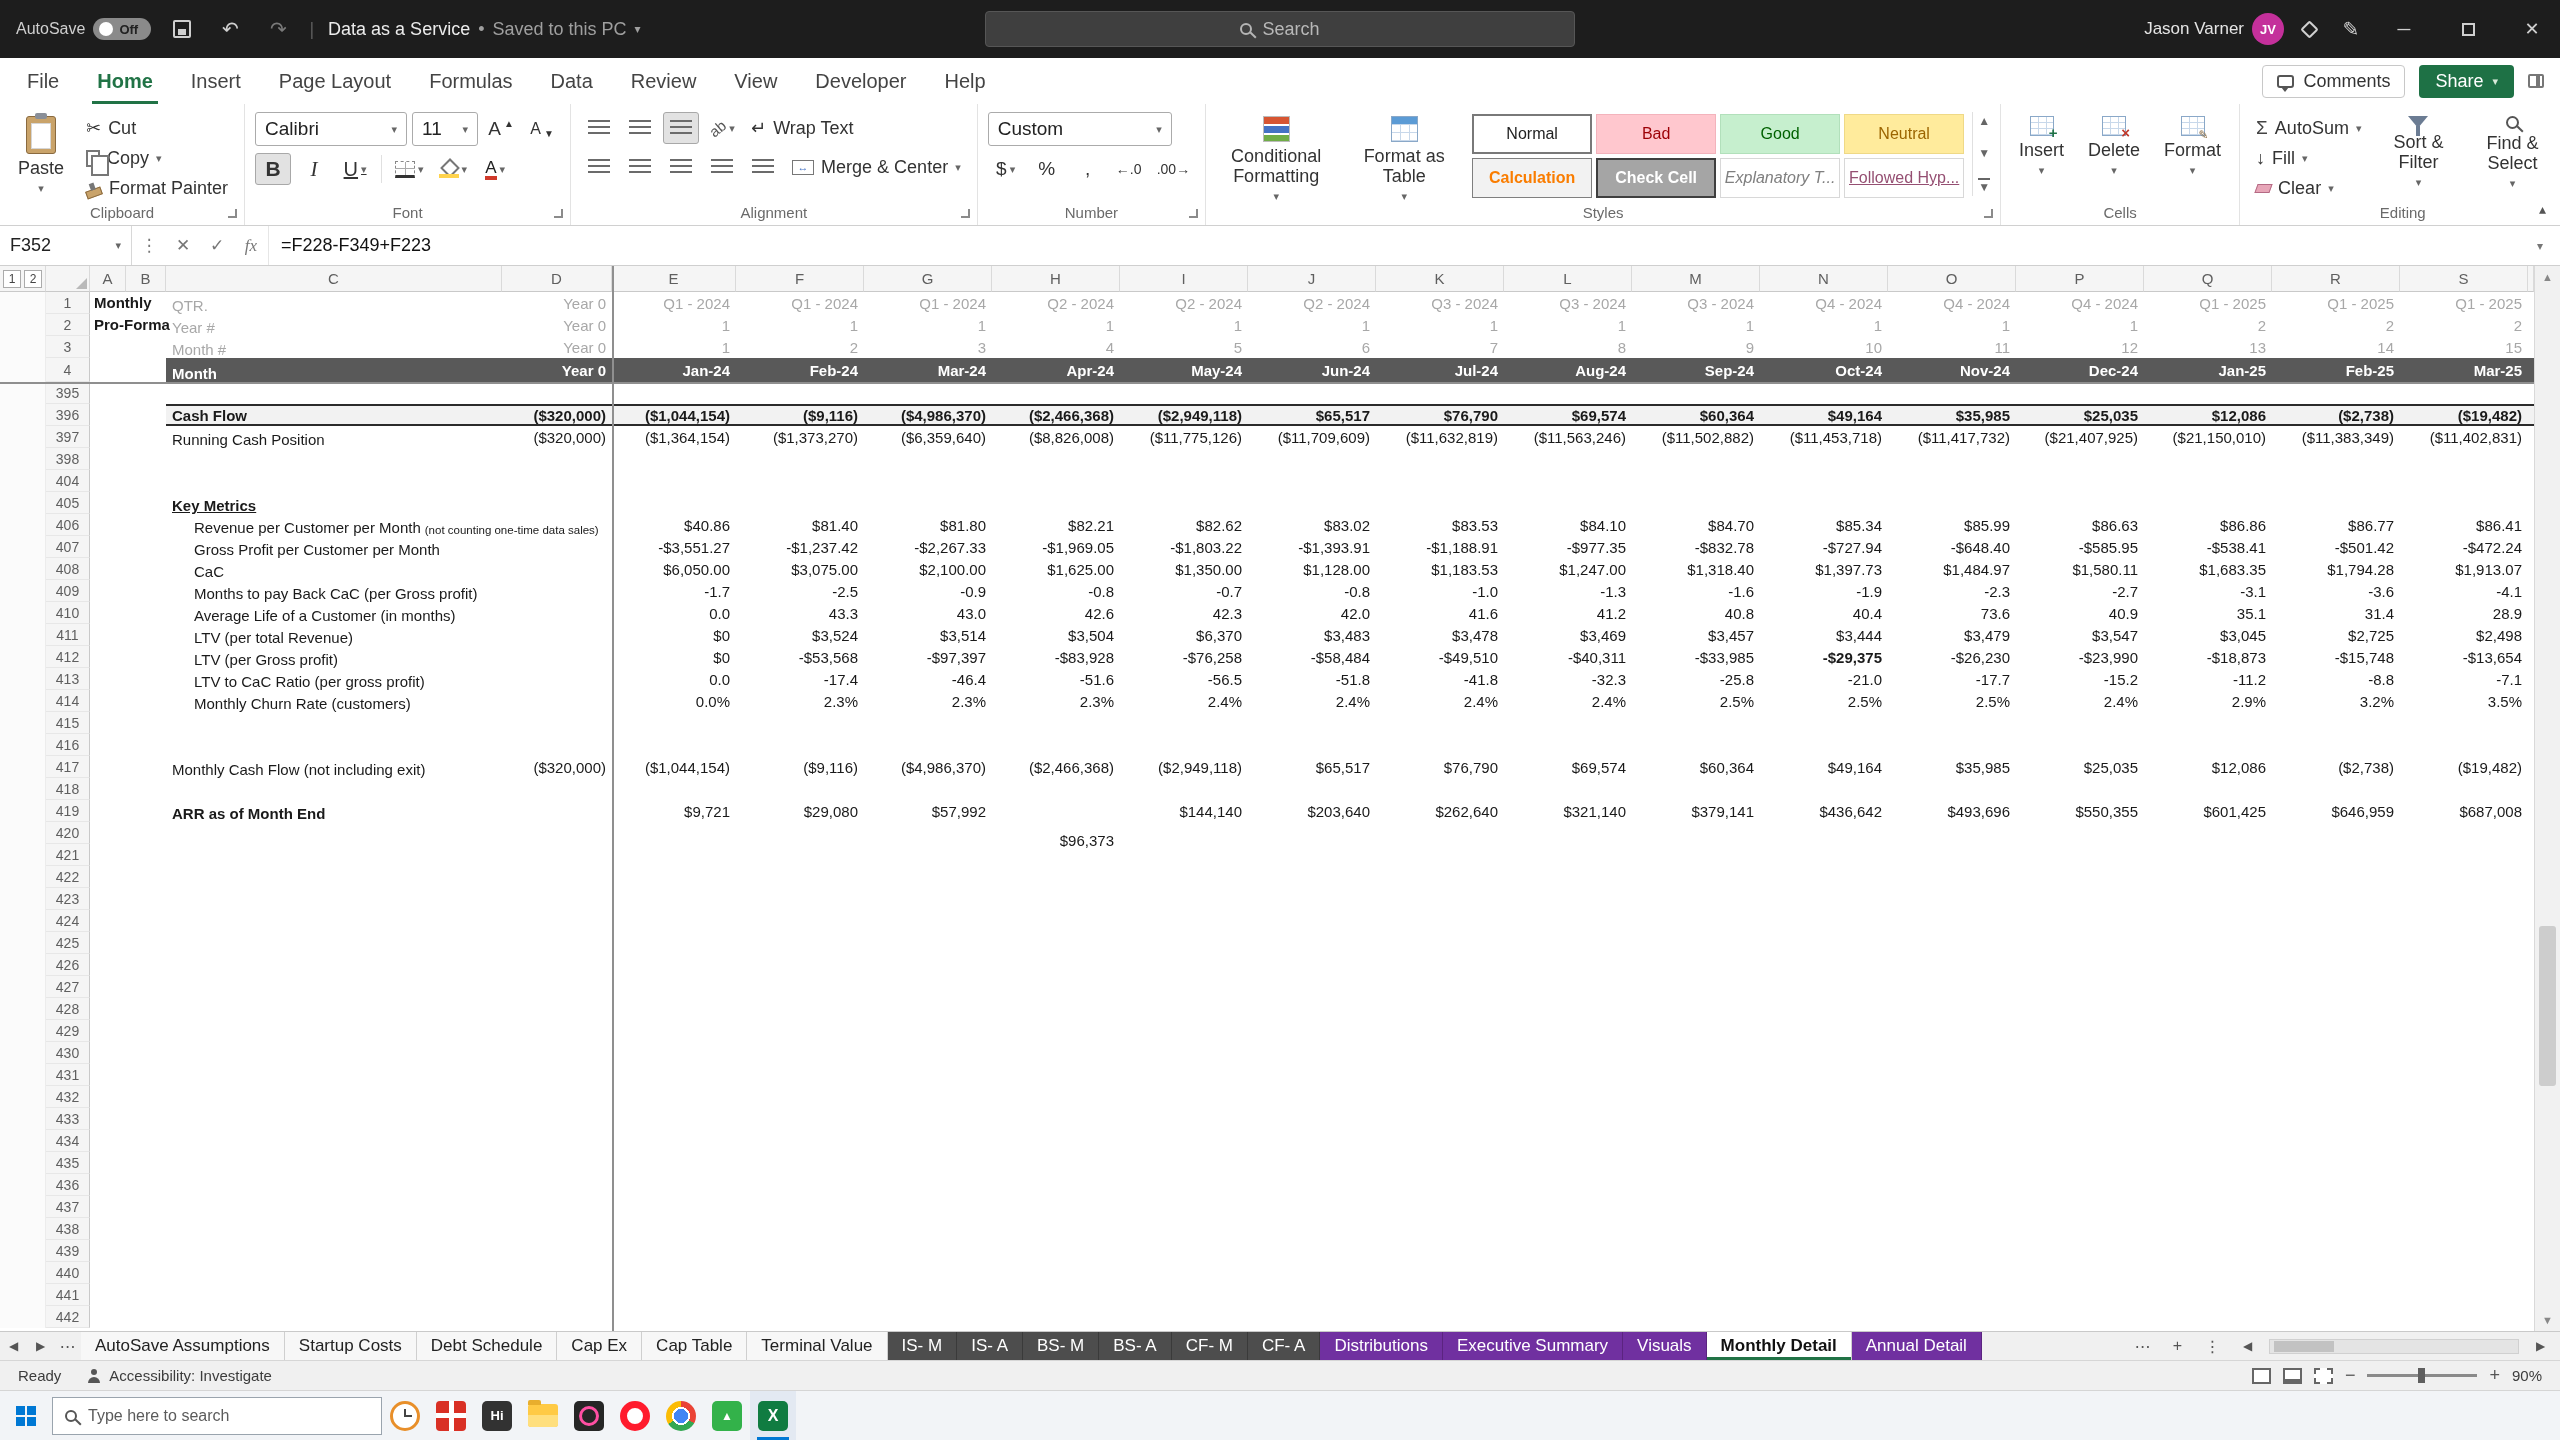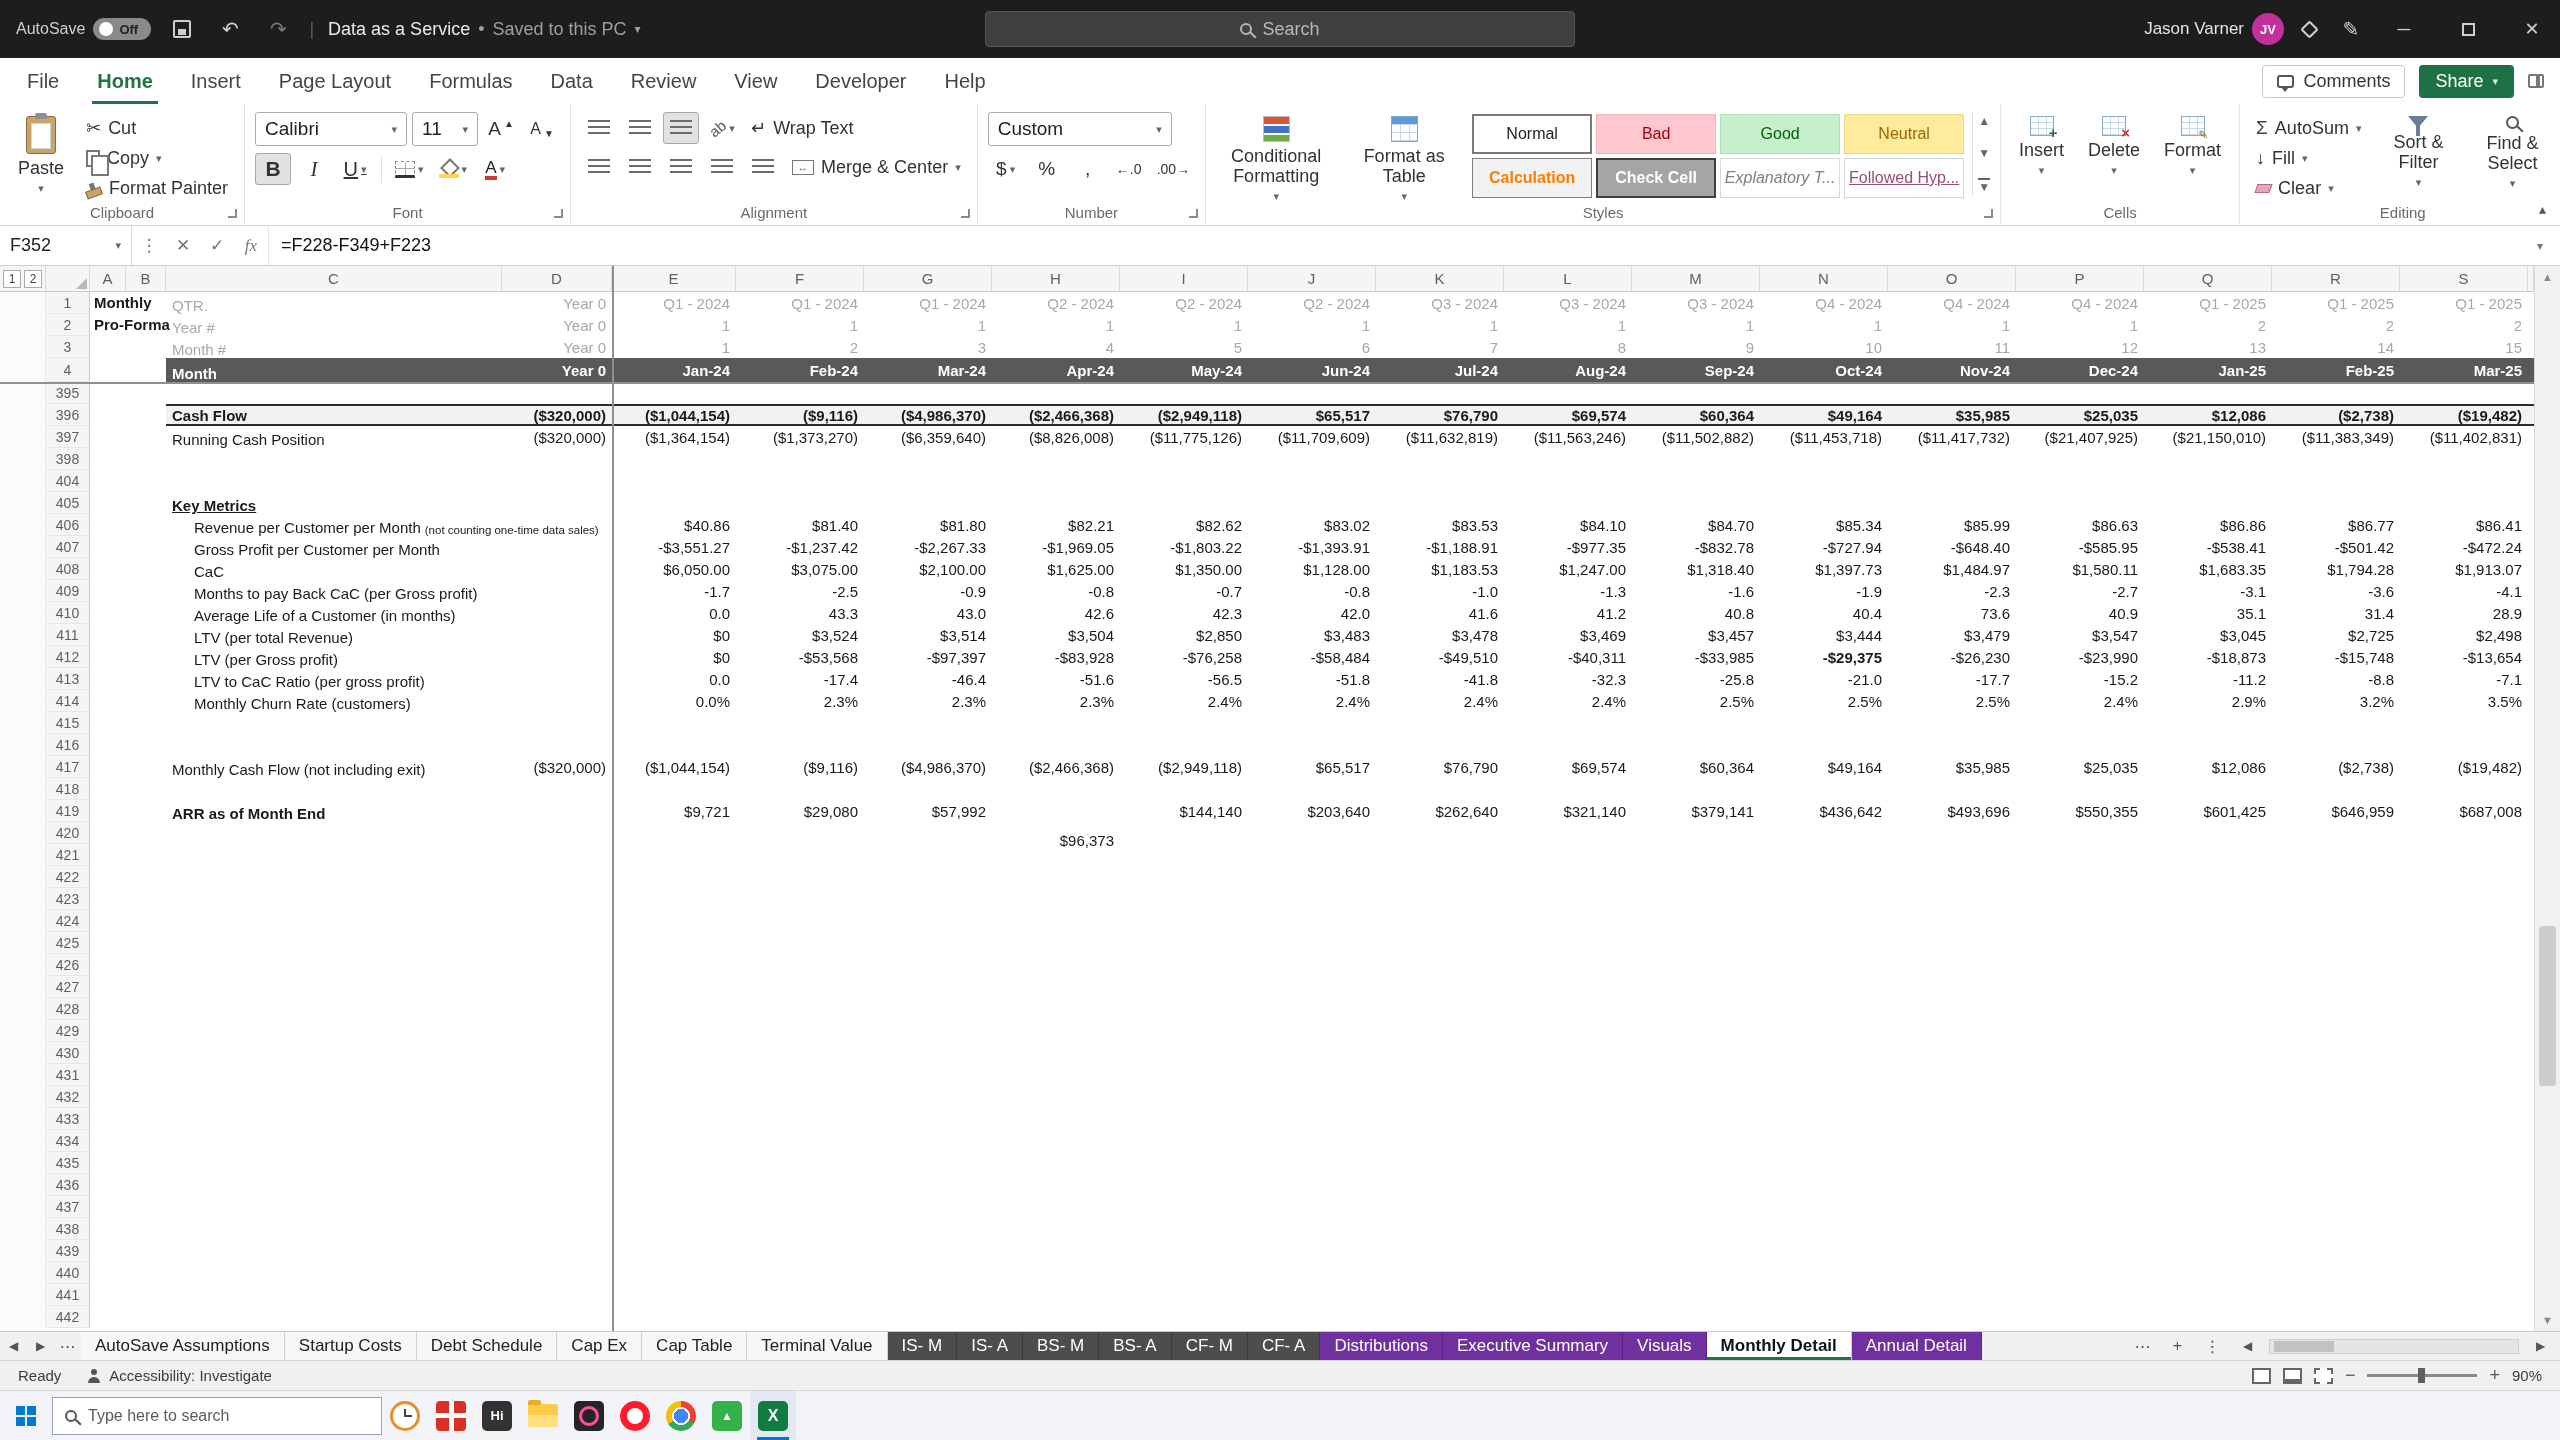--- a/index.html
+++ b/index.html
@@ -965,21 +965,21 @@
       <div class="gc" style="width: 36px;"></div>
       <div class="gc" style="width: 40px;"></div>
       <div class="gc lab" style="width: 336px;">
         <span class="lt">LTV (per total Revenue)</span>
       </div>
       <div class="gc" style="width: 110px;"></div>
       <div class="gc" style="width: 124px;">$0</div>
       <div class="gc" style="width: 128px;">$3,524</div>
       <div class="gc" style="width: 128px;">$3,514</div>
       <div class="gc" style="width: 128px;">$3,504</div>
-      <div class="gc" style="width: 128px;">$2,850</div>
+      <div class="gc" style="width: 128px;">$6,370</div>
       <div class="gc" style="width: 128px;">$3,483</div>
       <div class="gc" style="width: 128px;">$3,478</div>
       <div class="gc" style="width: 128px;">$3,469</div>
       <div class="gc" style="width: 128px;">$3,457</div>
       <div class="gc" style="width: 128px;">$3,444</div>
       <div class="gc" style="width: 128px;">$3,479</div>
       <div class="gc" style="width: 128px;">$3,547</div>
       <div class="gc" style="width: 128px;">$3,045</div>
       <div class="gc" style="width: 128px;">$2,725</div>
       <div class="gc" style="width: 128px;">$2,498</div>

